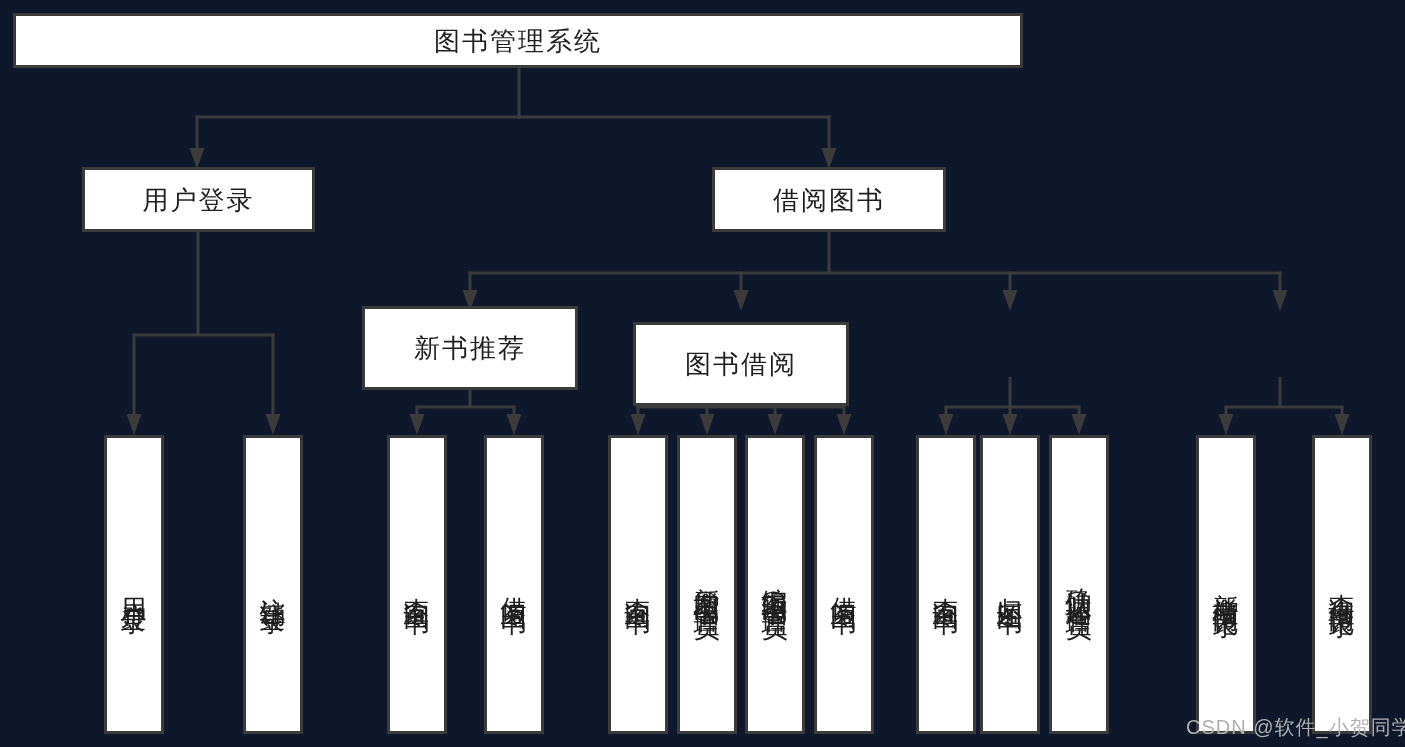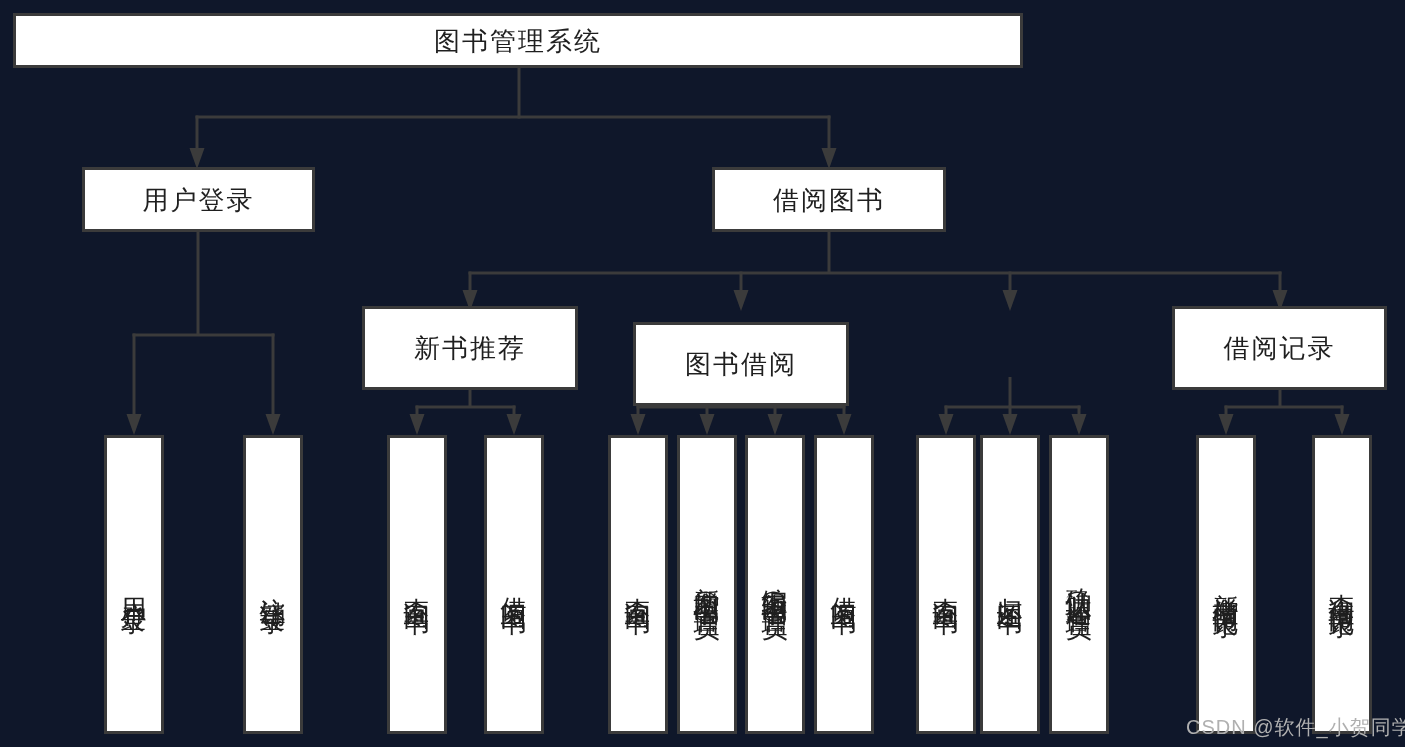--- a/index.html
+++ b/index.html
@@ -154,21 +154,20 @@
     </g>
   </svg>
 
   <div class="box h root">图书管理系统</div>
 
   <div class="box h n-login">用户登录</div>
   <div class="box h n-mgmt">借阅图书</div>
 
   <div class="box h l3 l3a">新书推荐</div>
   <div class="box h l3 l3b">图书借阅</div>
-  <div class="box h l3 l3d">借阅记录</div>
 
   <div class="box v leaf lf1">用户登录</div>
   <div class="box v leaf lf2">注销登录</div>
 
   <div class="box v leaf lf3">查询图书</div>
   <div class="box v leaf lf4">借阅图书</div>
 
   <div class="box v leaf lf5">查询图书</div>
   <div class="box v leaf lf6">新增图书（管理员）</div>
   <div class="box v leaf lf7">编辑图书（管理员）</div>

